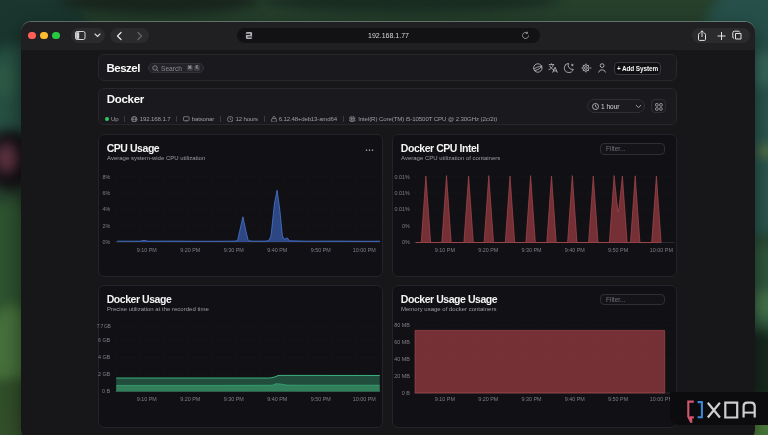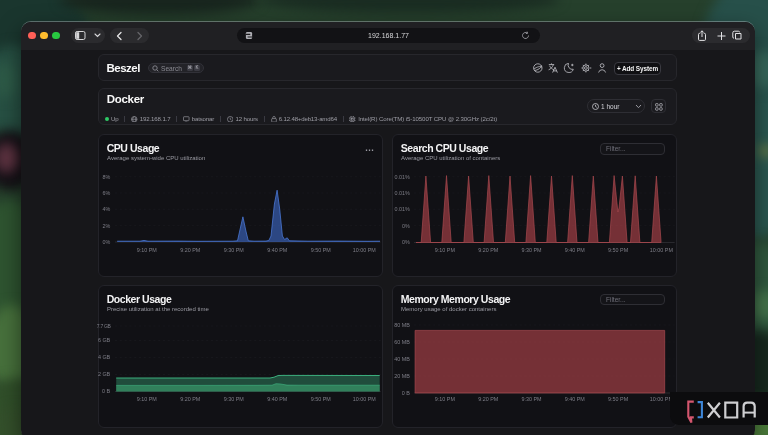--- a/index.html
+++ b/index.html
@@ -197,28 +197,28 @@
   <div class="card" style="left:370.9px; top:112.3px; height:142.3px;"></div>
   <div class="card" style="left:76.8px; top:263.1px; height:142.7px;"></div>
   <div class="card" style="left:370.9px; top:263.1px; height:142.7px;"></div>
   <div class="card" style="left:76.8px; top:413.6px; height:10px; border-radius:6px 6px 0 0;"></div>
   <div class="card" style="left:370.9px; top:413.6px; height:10px; border-radius:6px 6px 0 0;"></div>
 
   <div class="ctitle" style="left:85.7px; top:120.3px;">CPU Usage</div>
   <div class="csub" style="left:86px; top:133.3px;">Average system-wide CPU utilization</div>
   <div class="abs" style="left:344px; top:122.8px; color:#9a9aa2; font-size:9px; letter-spacing:1px; font-weight:bold;">⋯</div>
 
-  <div class="ctitle" style="left:379.8px; top:120.3px;">Search CPU Usage</div>
+  <div class="ctitle" style="left:379.8px; top:120.3px;">Docker CPU Intel</div>
   <div class="csub" style="left:380px; top:133.3px;">Average CPU utilization of containers</div>
   <div class="filter" style="top:121.2px;">Filter...</div>
 
   <div class="ctitle" style="left:85.7px; top:271.1px;">Docker Usage</div>
   <div class="csub" style="left:86px; top:284.1px;">Precise utilization at the recorded time</div>
 
-  <div class="ctitle" style="left:379.8px; top:271.1px;">Memory Memory Usage</div>
+  <div class="ctitle" style="left:379.8px; top:271.1px;">Docker Usage Usage</div>
   <div class="csub" style="left:380px; top:284.1px;">Memory usage of docker containers</div>
   <div class="filter" style="top:271.7px;">Filter...</div>
 
   <svg class="abs chart" style="left:76.8px; top:141.8px;" width="285" height="94" viewBox="0 0 285 94">
     <g stroke="#1d1d22" stroke-width="0.6" stroke-dasharray="2 2.8">
       <line x1="17" y1="12.7" x2="282.7" y2="12.7"></line>
       <line x1="17" y1="29" x2="282.7" y2="29"></line>
       <line x1="17" y1="45.3" x2="282.7" y2="45.3"></line>
       <line x1="17" y1="61.6" x2="282.7" y2="61.6"></line>
     </g>

